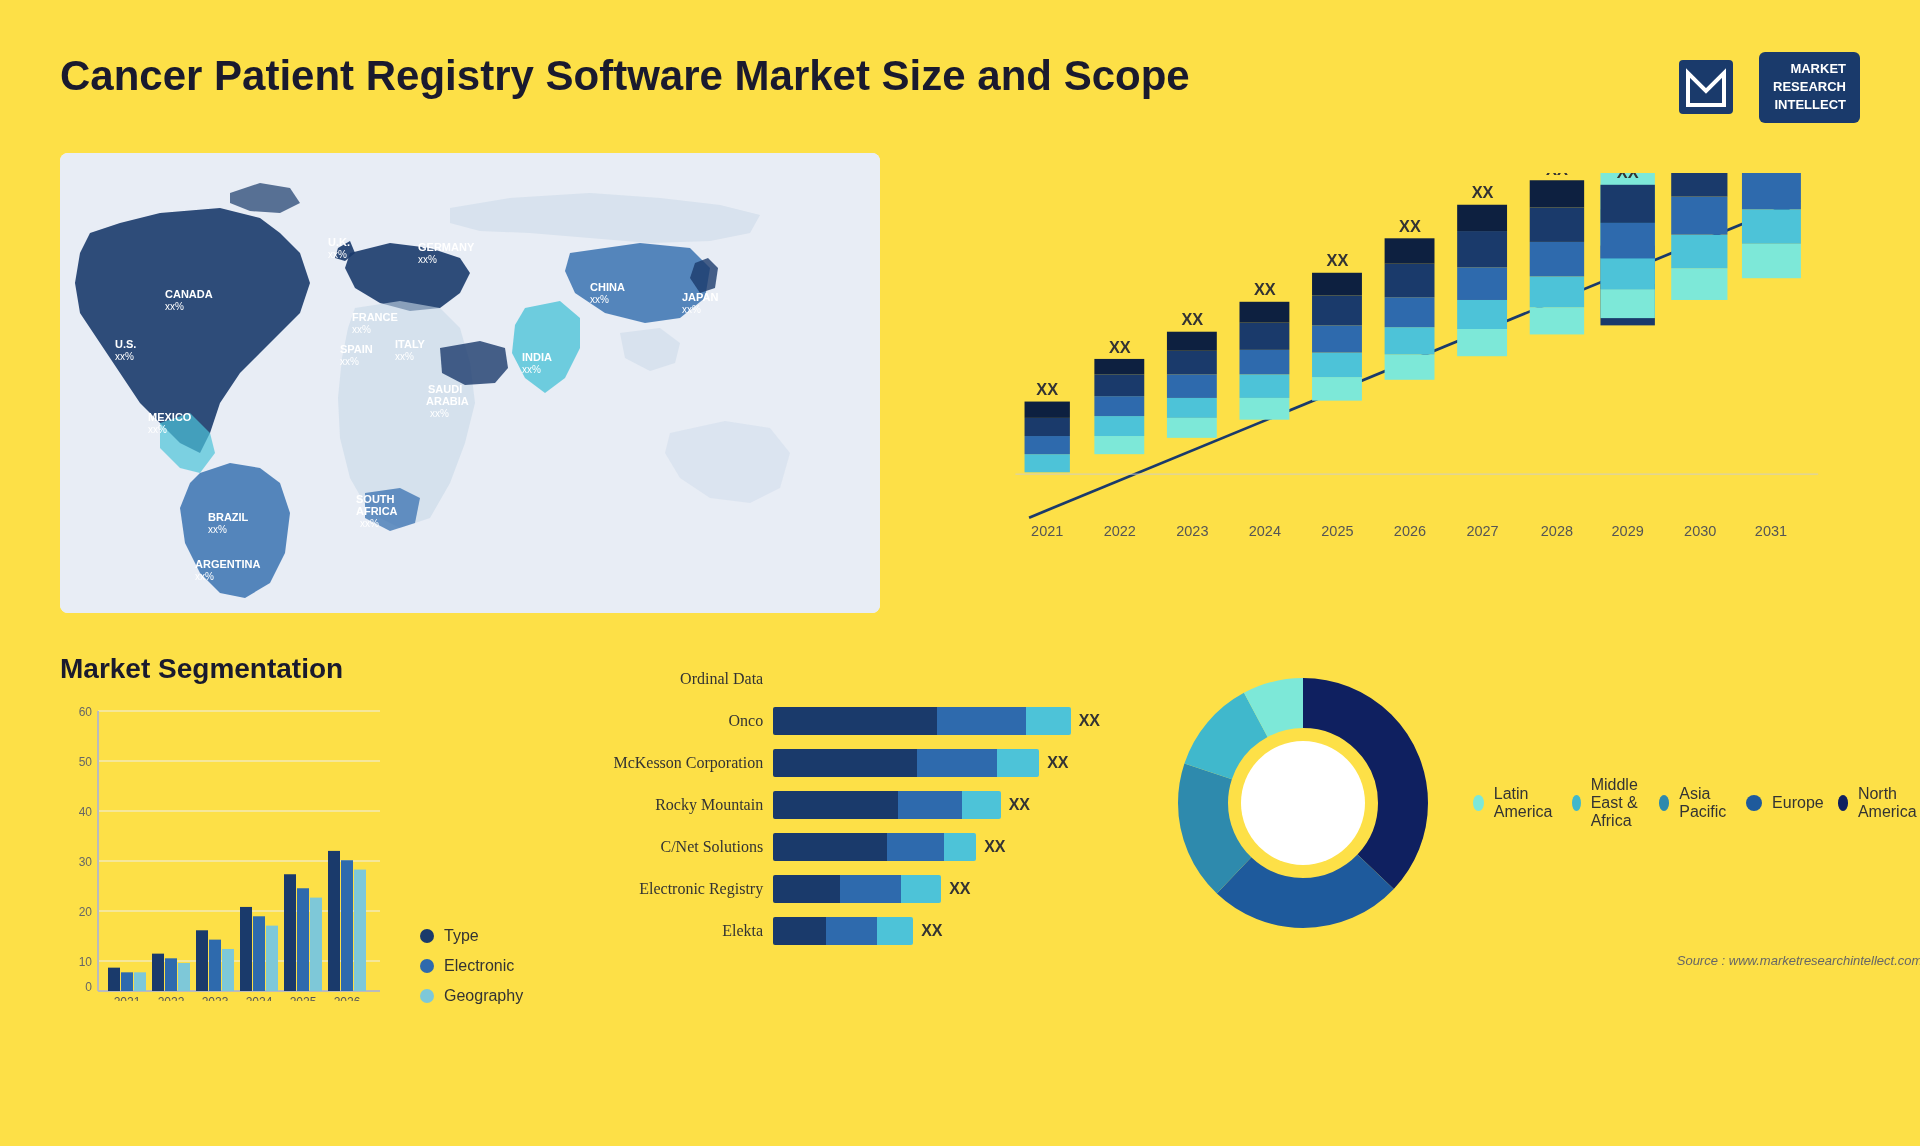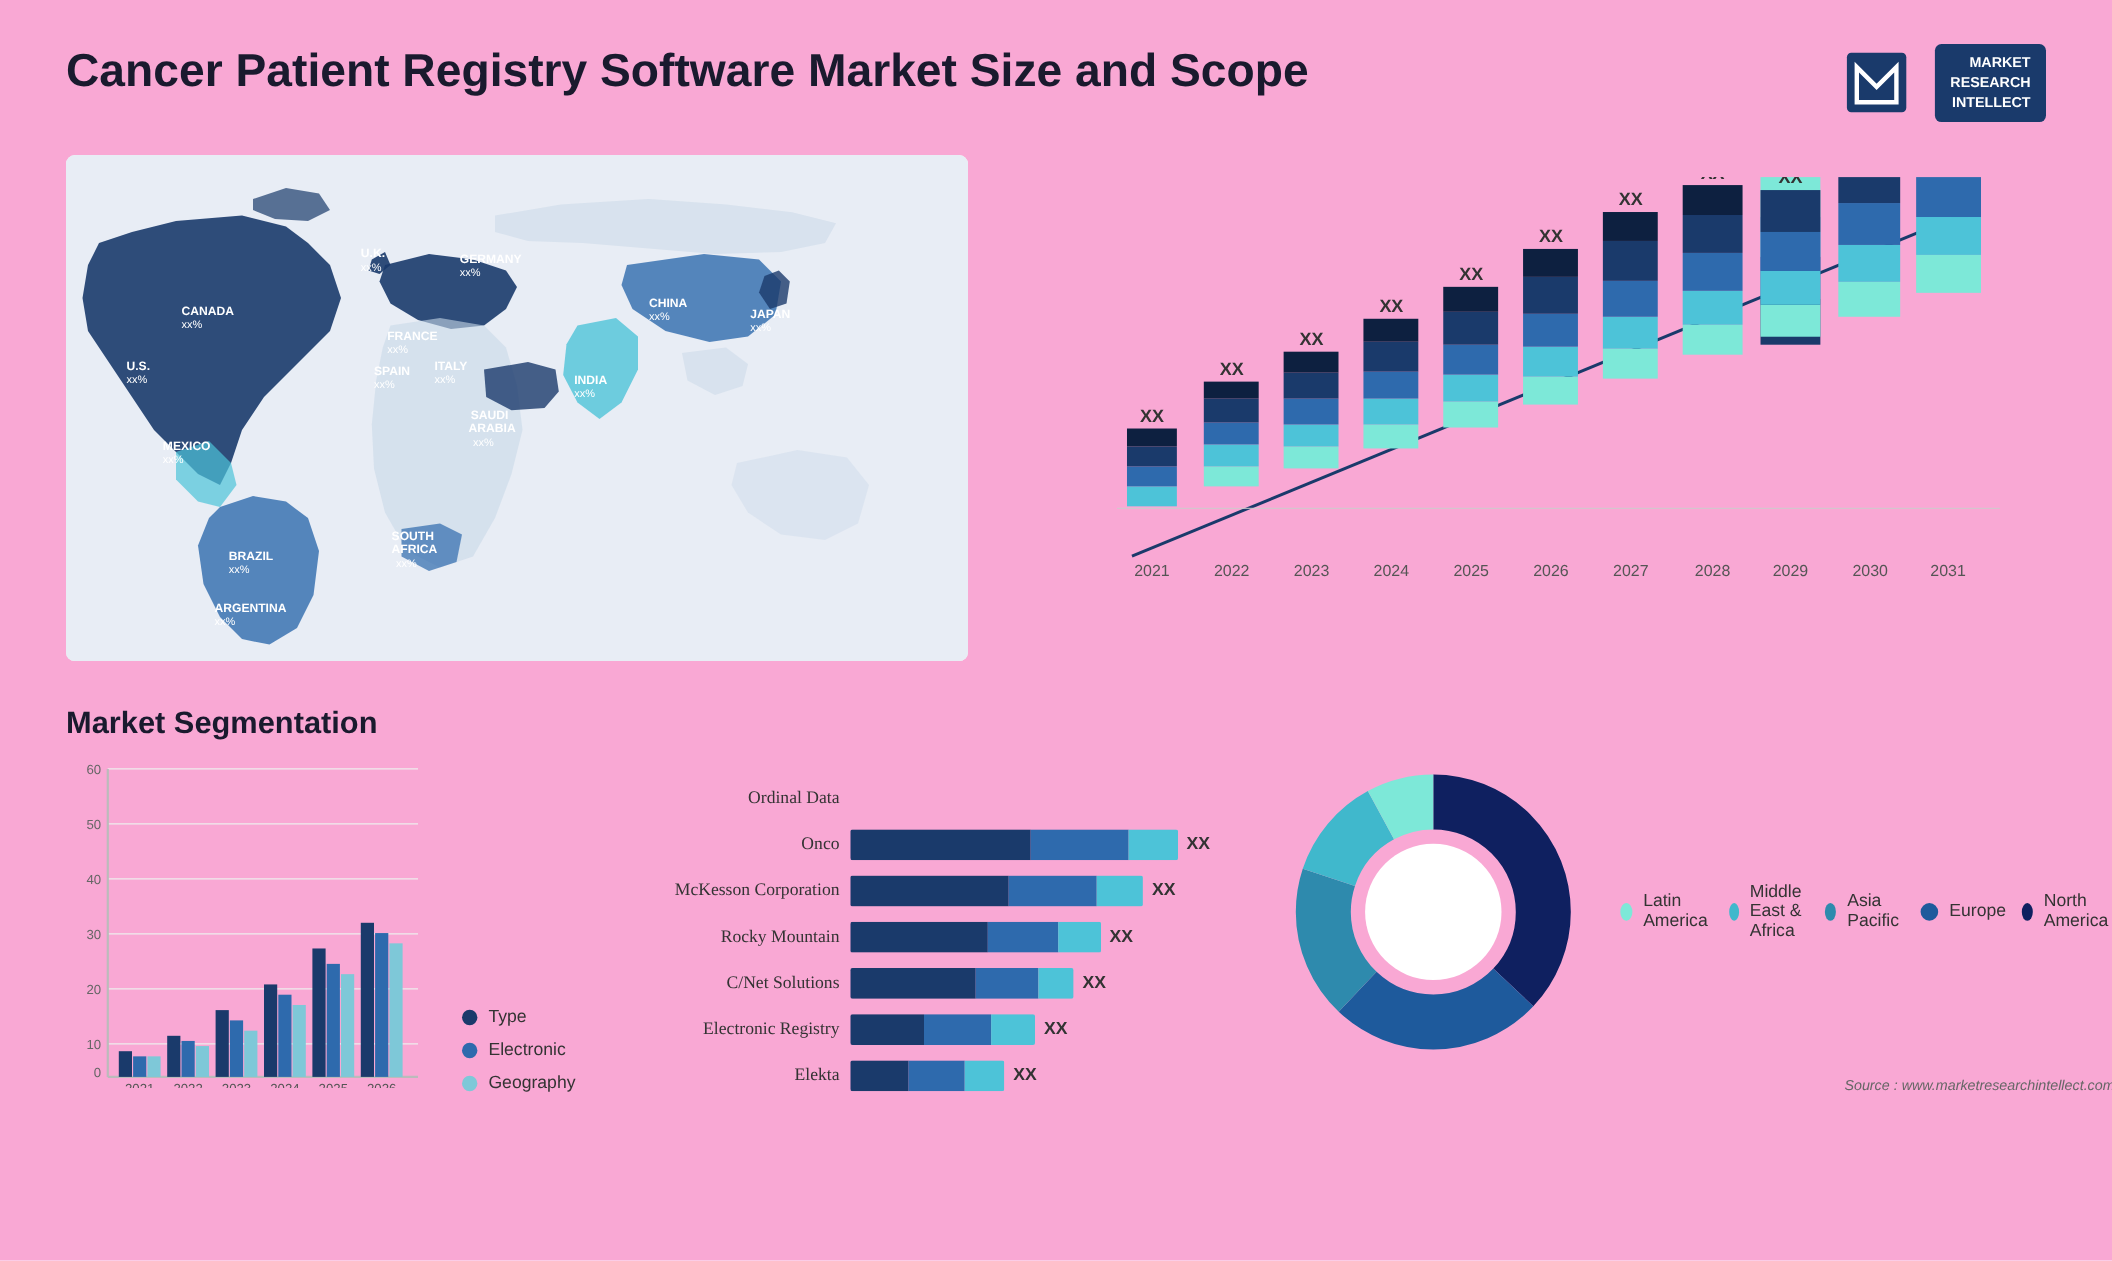--- a/index.html
+++ b/index.html
@@ -6,22 +6,22 @@
     body {
       font-family: 'Arial', sans-serif;
       background: #fff;
       width: 1920px;
       min-height: 1146px;
       overflow-x: hidden;
     }
     .page-container {
       width: 1920px;
       min-height: 1146px;
-      padding: 40px 60px 40px 60px;
-      background: #f9a8d4;
+      padding: 52px 60px 40px 60px;
+      background: #fde047;
     }
     
     .header {
       display: flex;
       justify-content: space-between;
       align-items: flex-start;
       margin-bottom: 30px;
     }
     .page-title {
       font-size: 42px;
@@ -77,21 +77,20 @@
     .bar-chart-container {
       flex: 1;
       position: relative;
       padding: 20px 20px 50px 60px;
     }
 
     
     .bottom-section {
       display: flex;
       gap: 40px;
-      align-items: flex-end;
     }
 
     
     .segmentation-container {
       flex: 0 0 420px;
     }
     .section-title {
       font-size: 28px;
       font-weight: 700;
       color: #1a1a2e;

